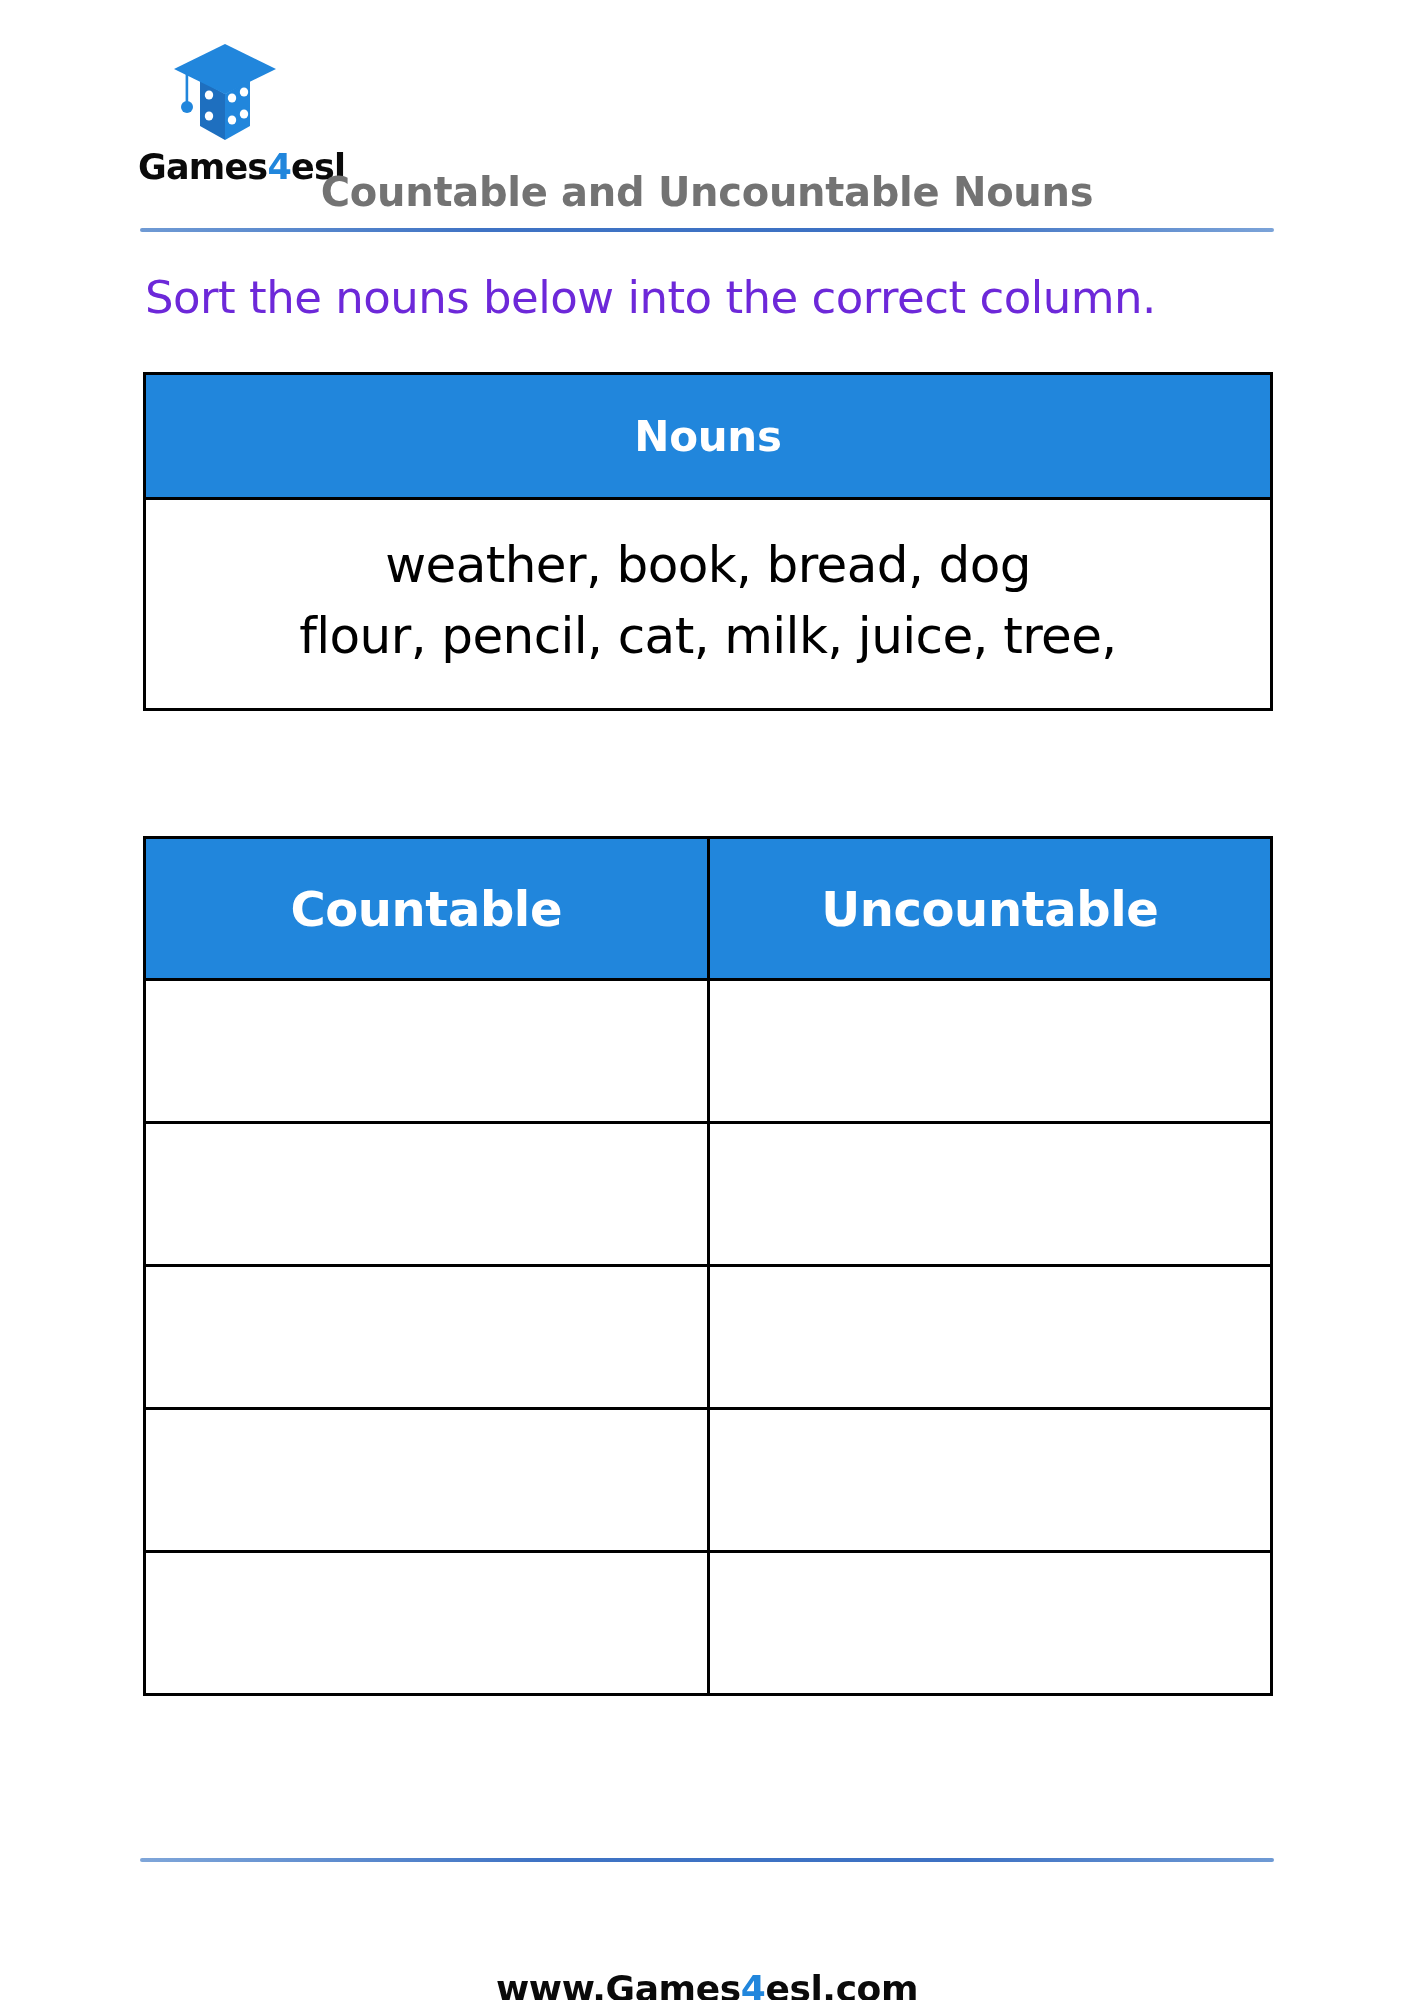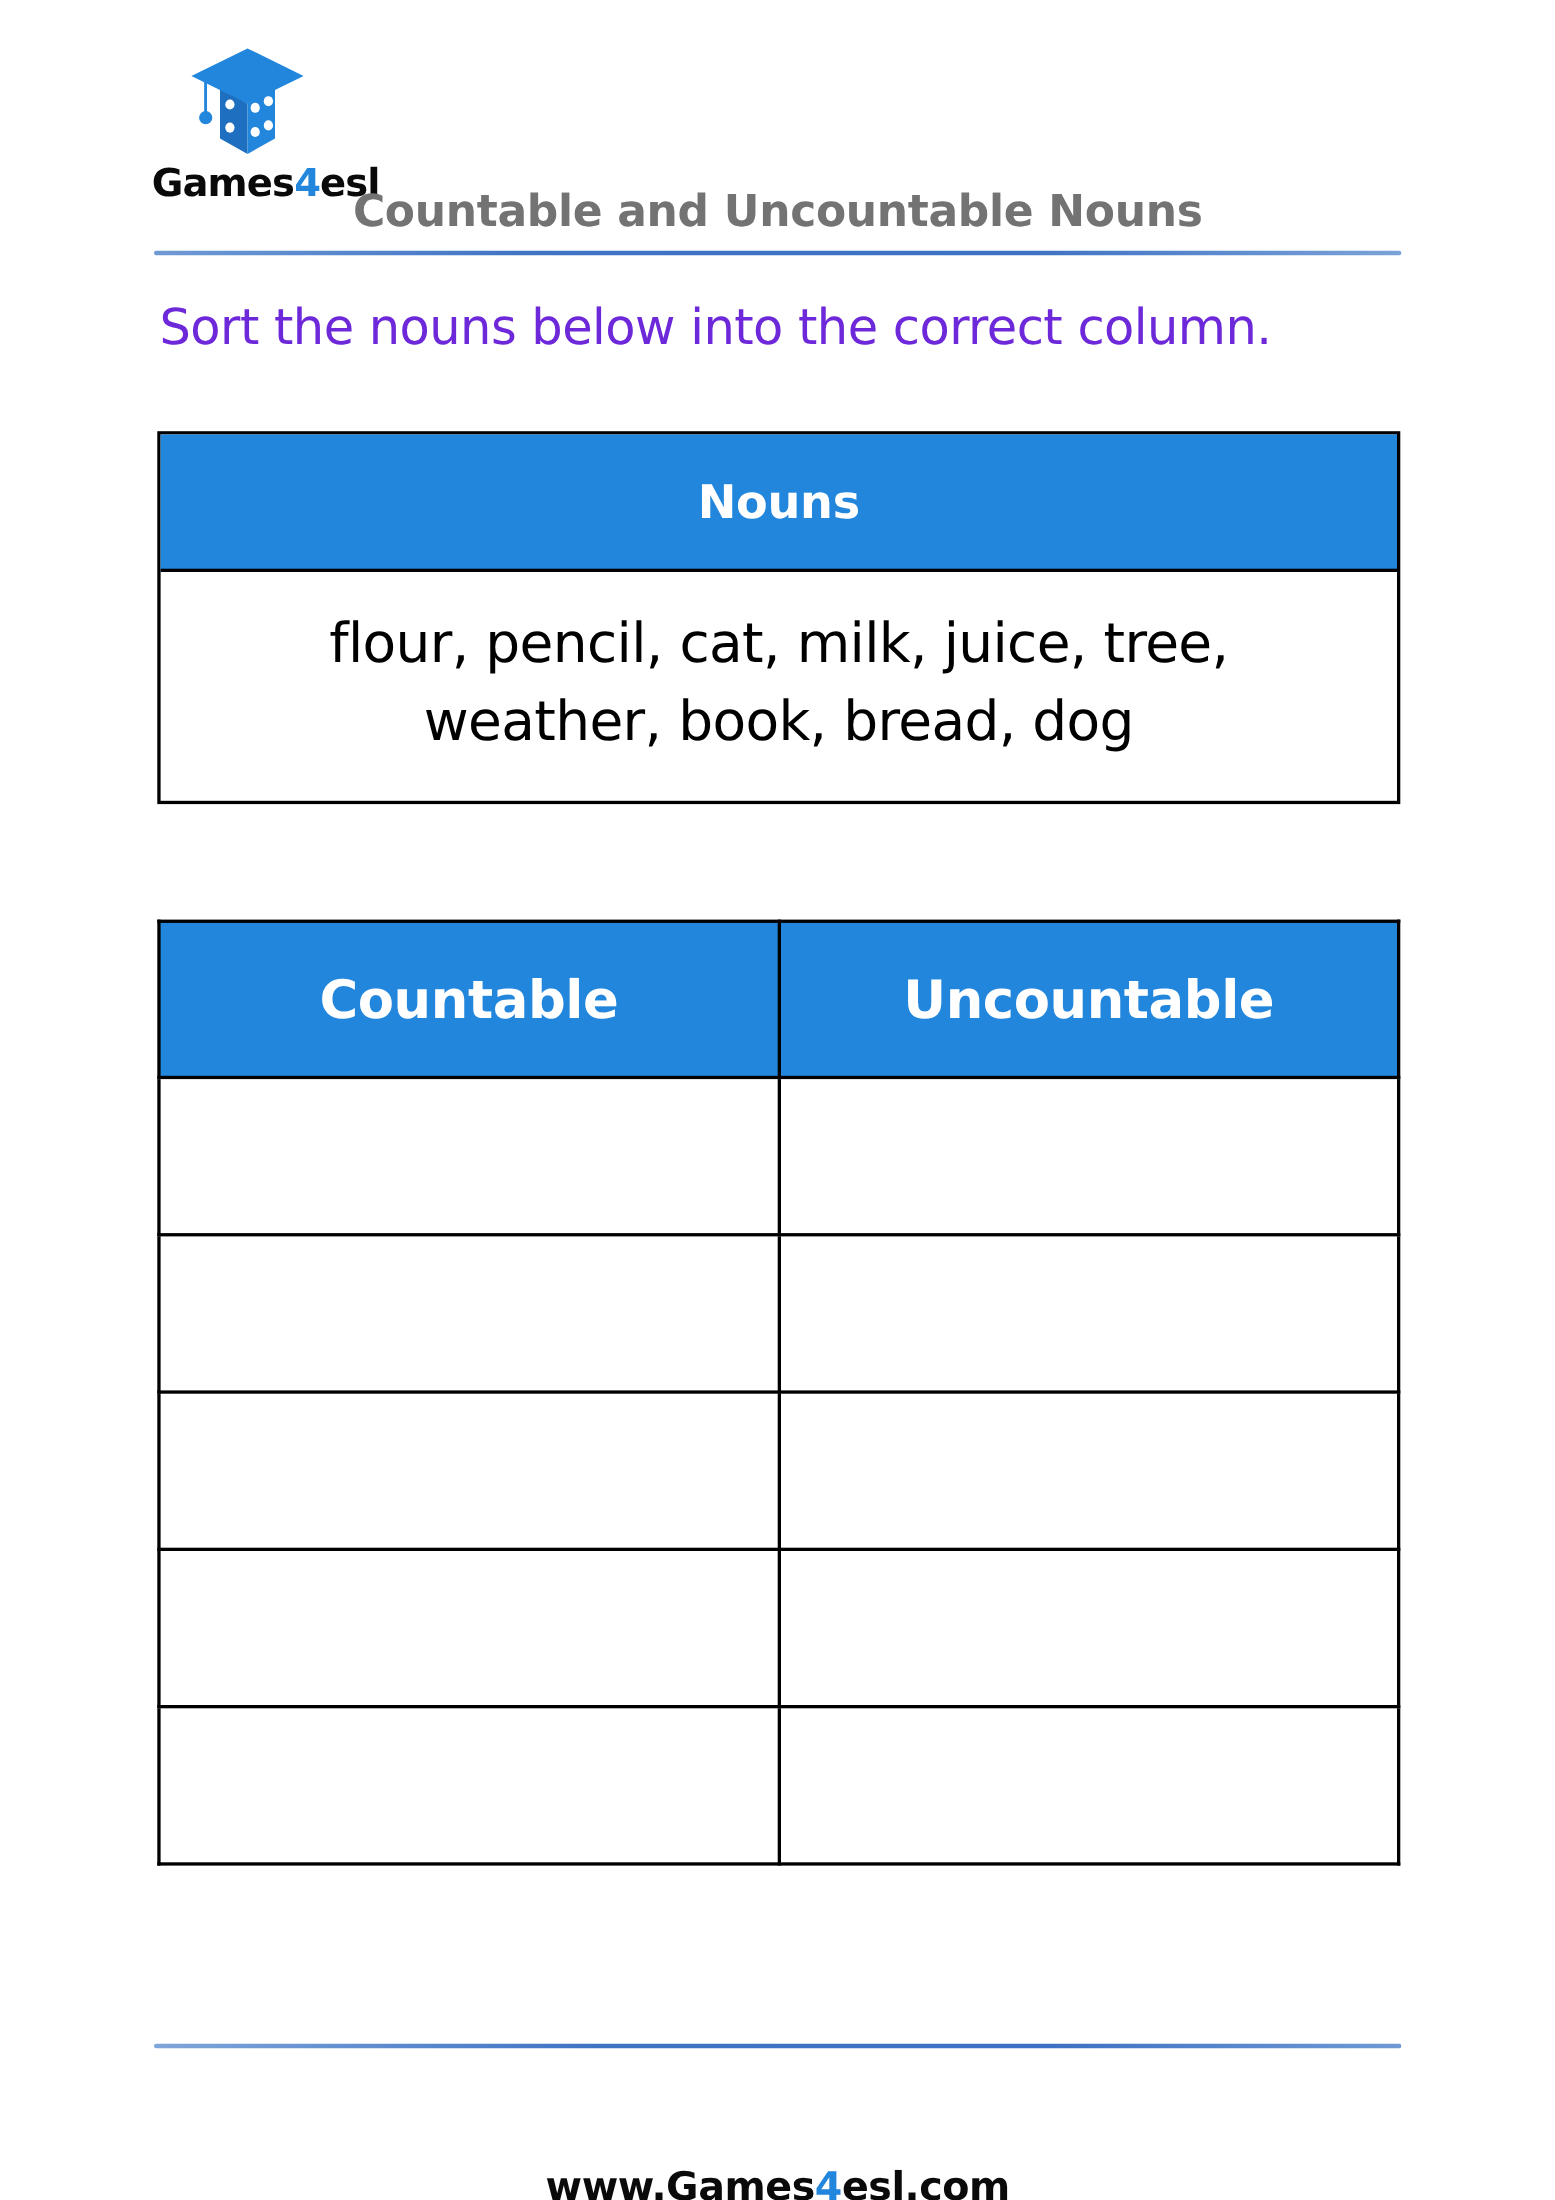--- a/index.html
+++ b/index.html
@@ -96,21 +96,21 @@
     font-weight: 400;
     color: #6d28d9;
     line-height: 1.15;
     letter-spacing: -0.5px;
   }
 
   
   .nouns-table {
     position: absolute;
     left: 143px;
-    top: 392px;
+    top: 372px;
     width: 1130px;
     border: 3px solid #000000;
     background: #ffffff;
   }
   .nouns-head {
     background: #2186DC;
     border-bottom: 3px solid #000000;
     height: 125px;
     display: flex;
     align-items: center;
@@ -231,22 +231,22 @@
     <div class="rule-top"></div>
   </div>
 
   <div class="instruction">Sort the nouns below into the correct column.</div>
 
   <div class="nouns-table">
     <div class="nouns-head">
       <span class="nouns-head-label">Nouns</span>
     </div>
     <div class="nouns-body">
+      <div class="nouns-line">weather, book, bread, dog</div>
       <div class="nouns-line">flour, pencil, cat, milk, juice, tree,</div>
-      <div class="nouns-line">weather, book, bread, dog</div>
     </div>
   </div>
 
   <table class="sort-table">
     <thead>
       <tr>
         <th>
           <span class="sort-head-label">Countable</span>
         </th>
         <th>

